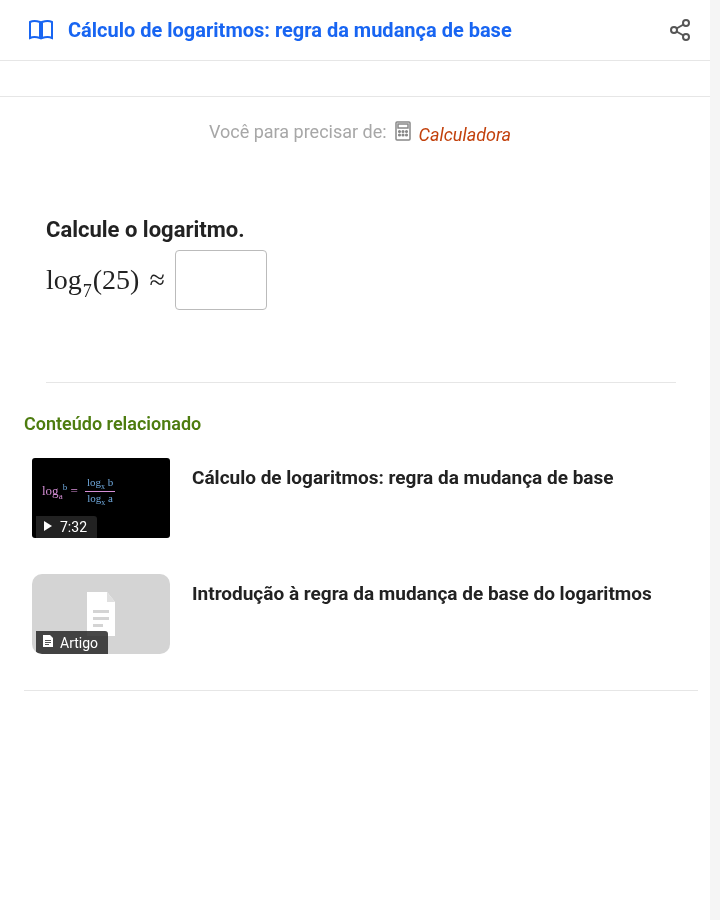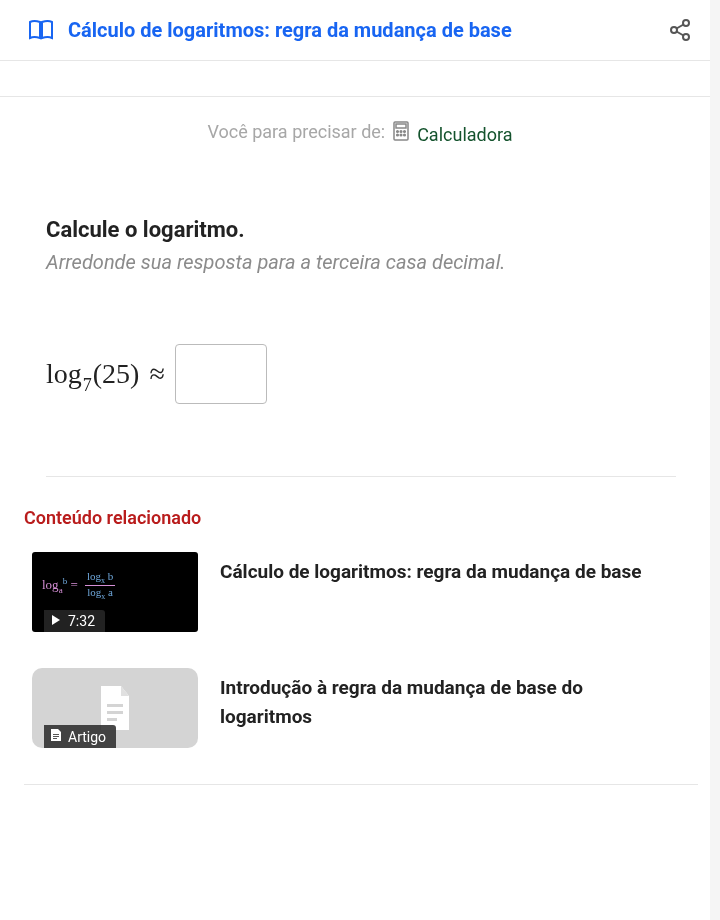--- a/index.html
+++ b/index.html
@@ -54,23 +54,24 @@
       color: #a7a7a7;
       font-size: 18px;
       margin-right: 4px;
     }
     .calc-icon {
       display: inline-block;
       vertical-align: middle;
       margin: 0 4px 2px 0;
     }
     .tools-item {
-      color: #14532d;
+      color: #c2410c;
       font-size: 18px;
       vertical-align: middle;
+      font-style: italic;
     }
     .content {
       padding: 52px 44px 0 46px;
     }
     .prompt-title {
       font-size: 22px;
       font-weight: 700;
       color: #222;
       margin-bottom: 8px;
     }
@@ -113,36 +114,36 @@
       padding: 0 10px;
       text-align: left;
     }
     .divider {
       border: none;
       border-top: 1px solid #e6e6e6;
       margin: 0 0 30px 0;
     }
     .related-heading {
       font-size: 18px;
-      color: #b91c1c;
+      color: #4d7c0f;
       font-weight: 600;
       margin-bottom: 24px;
       margin-left: -22px;
     }
     .related-list {
       margin-left: -14px;
     }
     .related-item {
       display: flex;
       gap: 22px;
       margin-bottom: 36px;
       cursor: pointer;
     }
     .thumb {
-      width: 166px;
+      width: 138px;
       height: 80px;
       border-radius: 3px;
       position: relative;
       flex-shrink: 0;
       overflow: hidden;
     }
     .thumb-video {
       background: #000;
     }
     .thumb-video-content {
@@ -159,21 +160,21 @@
     .thumb-video-content .frac {
       display: inline-block;
       text-align: center;
       vertical-align: middle;
       margin-left: 4px;
     }
     .thumb-video-content .frac .top { color: #6fa8dc; border-bottom: 1px solid #d68fd6; font-size: 11px; padding: 0 2px; text-align: center; }
     .thumb-video-content .frac .bot { color: #6fa8dc; font-size: 11px; padding: 0 2px; }
     .thumb-badge {
       position: absolute;
-      left: 12px;
+      left: 4px;
       bottom: 0;
       background: rgba(40,40,40,0.85);
       color: #fff;
       padding: 3px 10px 3px 6px;
       font-size: 14px;
       display: flex;
       align-items: center;
       gap: 6px;
       border-top-right-radius: 3px;
     }
@@ -261,21 +262,20 @@
       <circle cx="4.5" cy="14" r="0.8" fill="#888"></circle>
       <circle cx="8" cy="14" r="0.8" fill="#888"></circle>
       <circle cx="11.5" cy="14" r="0.8" fill="#888"></circle>
     </svg>
   </span>
   <span class="tools-item">Calculadora</span>
 </div>
 
 <div class="content">
   <div class="prompt-title">Calcule o logaritmo.</div>
-  <div class="prompt-sub">Arredonde sua resposta para a terceira casa decimal.</div>
 
   <div class="equation-row">
     <span class="math">
       <span>log</span>
       <span class="sub">7</span>
       <span>(</span>
       <span>25</span>
       <span>)</span>
     </span>
     <span class="approx">≈</span>

